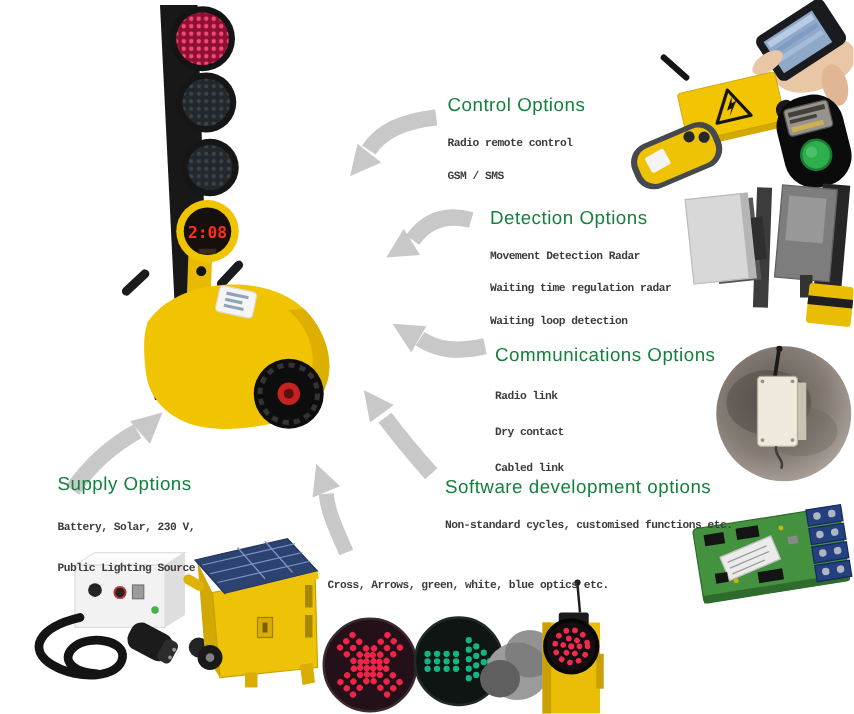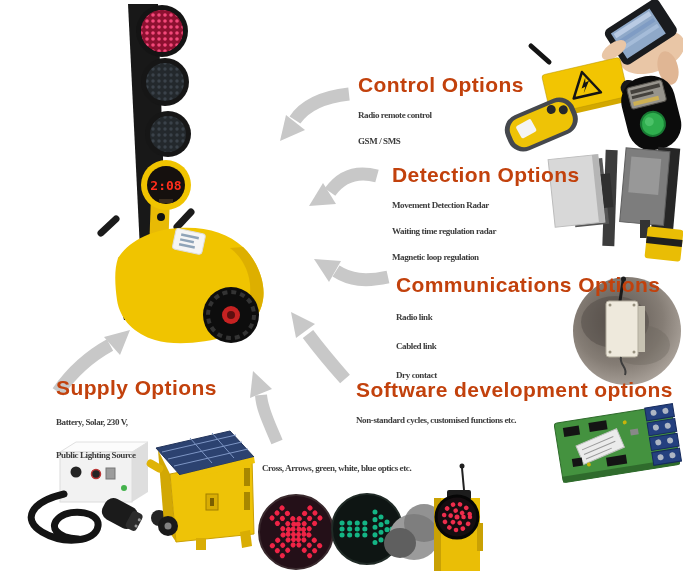--- a/index.html
+++ b/index.html
@@ -3,36 +3,36 @@
 <meta charset="utf-8">
 <style>
   html,body{margin:0;padding:0;background:#ffffff;}
   .canvas{
     position:relative;width:683px;height:571px;background:#ffffff;
     font-family:"Liberation Sans",sans-serif;overflow:hidden;
   }
   svg.layer{position:absolute;left:0;top:0;}
   .section{position:absolute;}
   .sec-title{
-    font-size:21px;font-weight:700;color:#c2410c;letter-spacing:0.4px;
+    font-size:15px;font-weight:400;color:#15803d;letter-spacing:0.4px;
     line-height:22px;white-space:nowrap;
   }
   .sec-items{margin-top:4px;}
   .sec-item{
-    font-family:Liberation Serif, serif;font-size:9px;font-weight:bold;
+    font-family:Liberation Mono, monospace;font-size:9px;font-weight:bold;
     color:#3c3c3c;letter-spacing:-0.4px;line-height:13px;white-space:nowrap;margin-top:13px;
   }
   #sec-control{left:358px;top:74px;}
   #sec-detection{left:392px;top:164px;}
   #sec-communications{left:396px;top:274px;}
   #sec-communications .sec-items{margin-top:6px;}
   #sec-communications .sec-item{line-height:16px;}
   #sec-software{left:356px;top:379px;}
   #sec-optics{left:262px;top:449px;}
-  #sec-supply{left:56px;top:377px;}
+  #sec-supply{left:46px;top:377px;}
   #sec-supply .sec-items{margin-top:3px;}
   #sec-supply .sec-item{line-height:20px;}
 </style>
 </head>
 <body>
 
 <div class="canvas">
 
   <svg class="layer" width="683" height="571" viewBox="0 0 683 571">
     <defs>
@@ -328,30 +328,30 @@
       <div class="sec-item">Radio remote control</div>
       <div class="sec-item">GSM / SMS</div>
     </div>
   </div>
 
   <div class="section" id="sec-detection">
     <div class="sec-title">Detection Options</div>
     <div class="sec-items">
       <div class="sec-item">Movement Detection Radar</div>
       <div class="sec-item">Waiting time regulation radar</div>
-      <div class="sec-item">Magnetic loop regulation</div>
+      <div class="sec-item">Waiting loop detection</div>
     </div>
   </div>
 
   <div class="section" id="sec-communications">
     <div class="sec-title">Communications Options</div>
     <div class="sec-items">
       <div class="sec-item">Radio link</div>
+      <div class="sec-item">Dry contact</div>
       <div class="sec-item">Cabled link</div>
-      <div class="sec-item">Dry contact</div>
     </div>
   </div>
 
   <div class="section" id="sec-software">
     <div class="sec-title">Software development options</div>
     <div class="sec-items">
       <div class="sec-item">Non-standard cycles, customised functions etc.</div>
     </div>
   </div>
 

